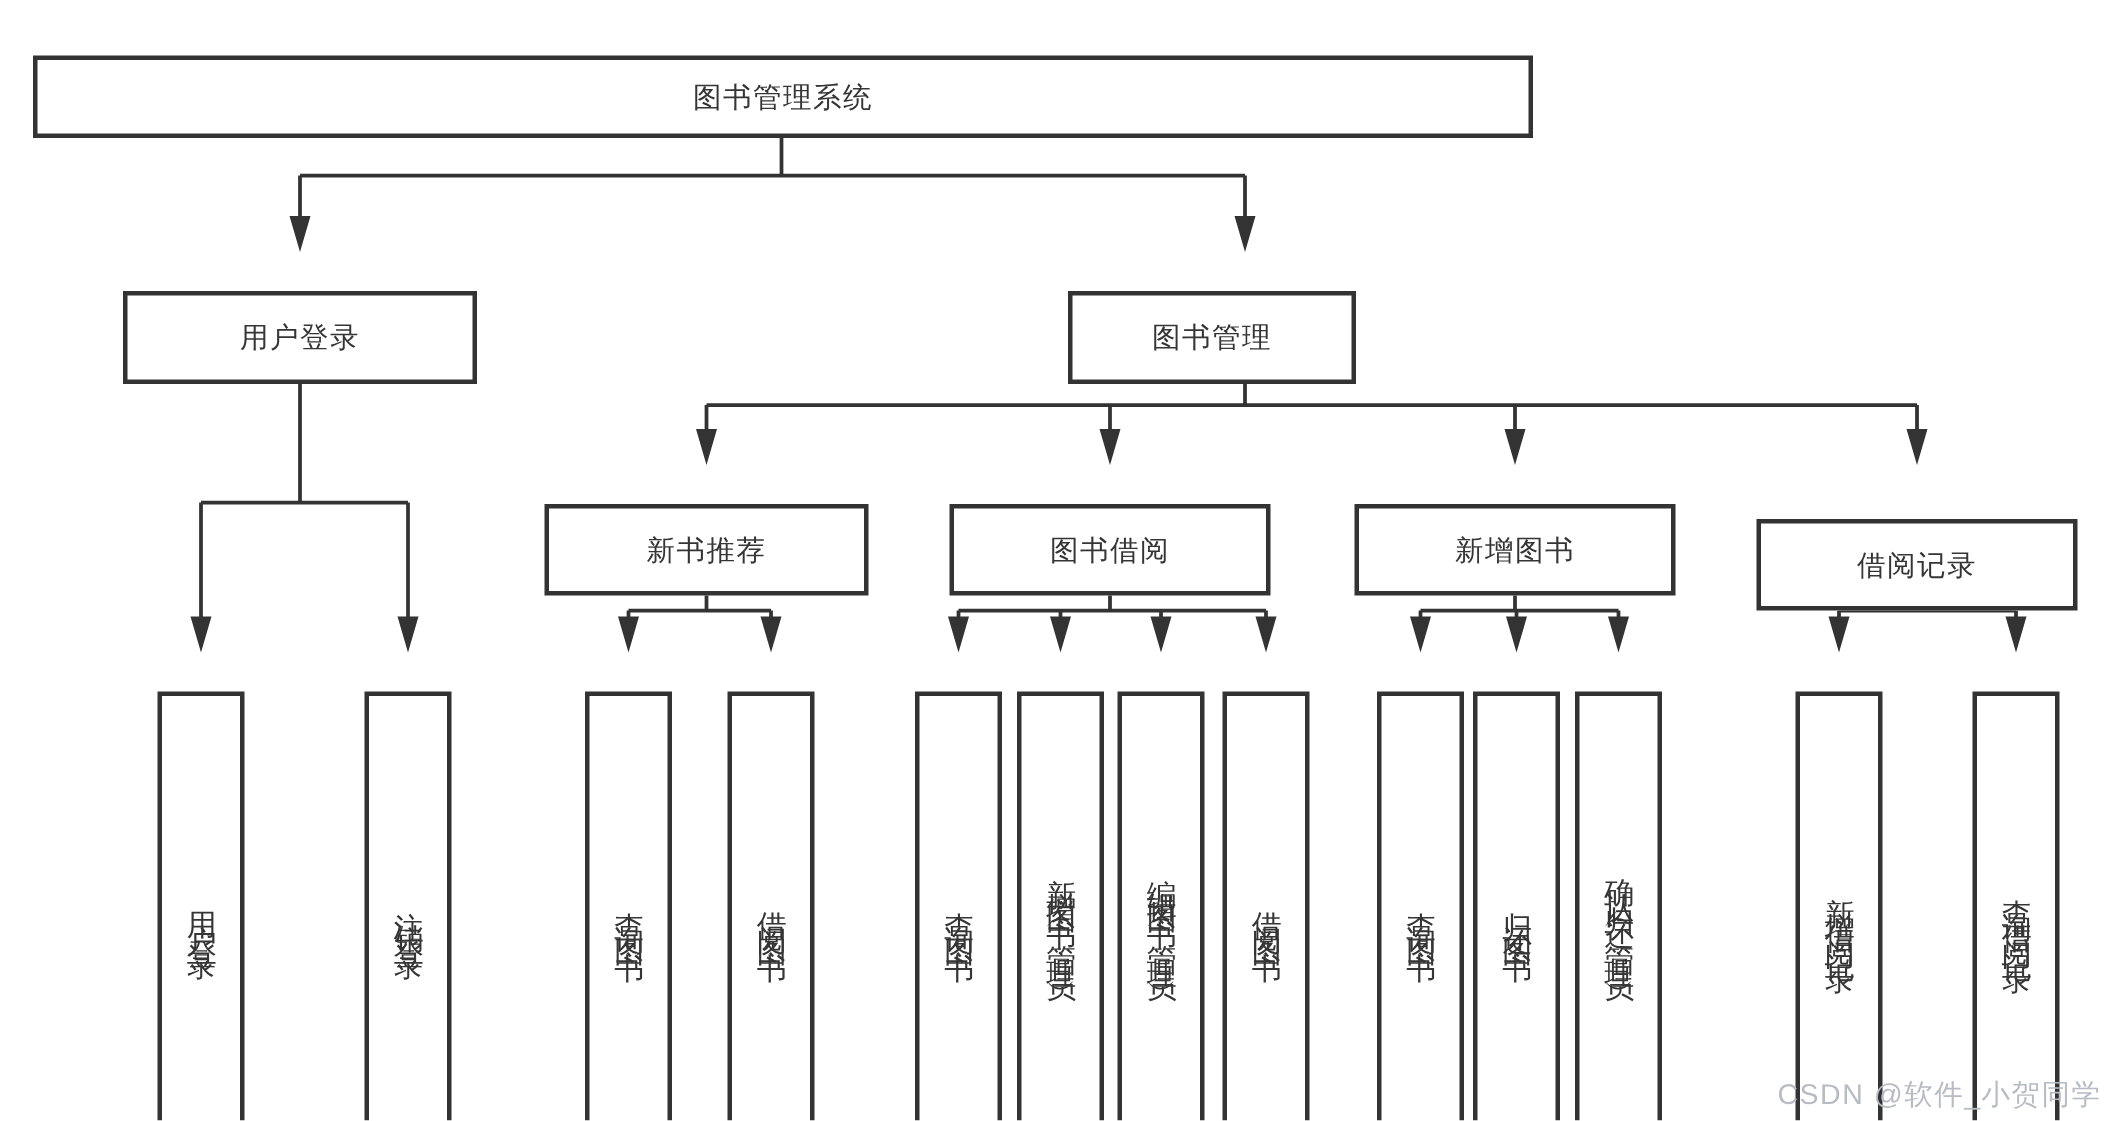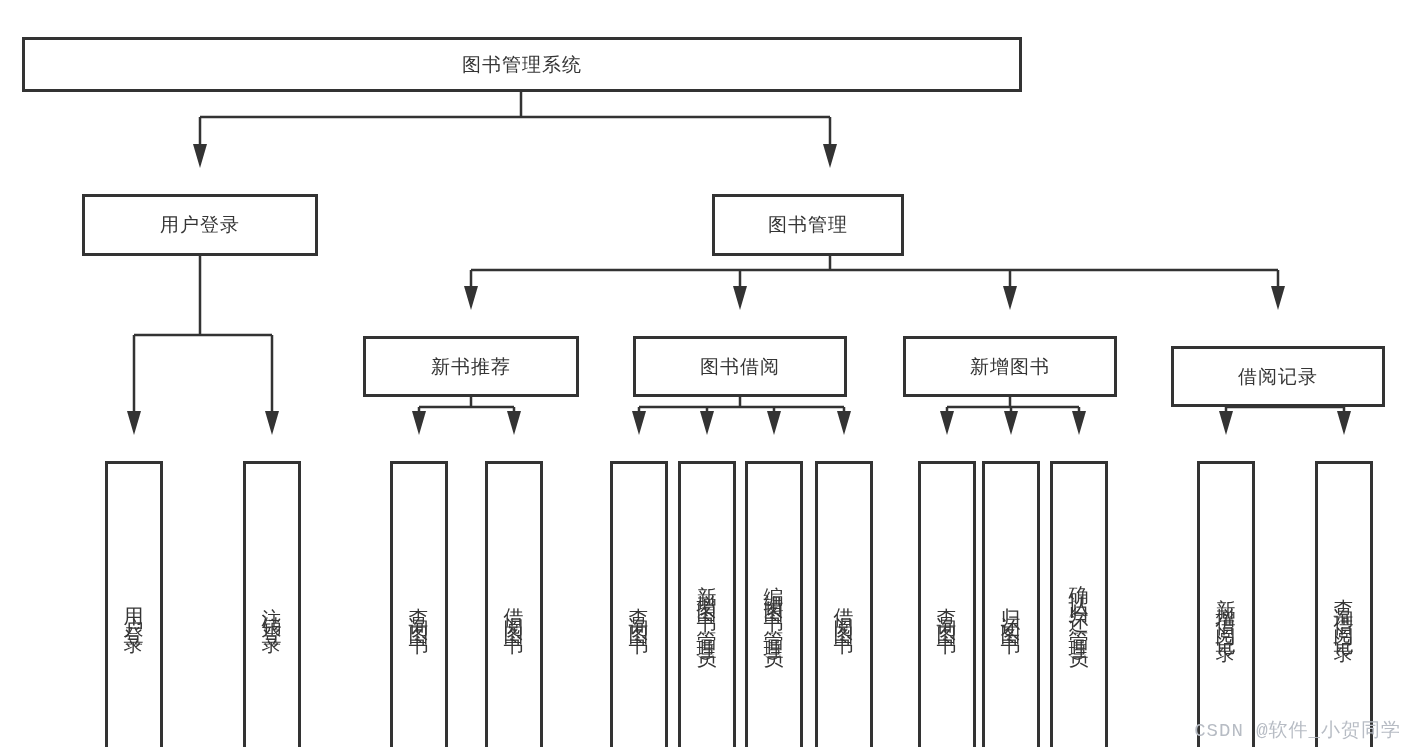--- a/index.html
+++ b/index.html
@@ -36,21 +36,20 @@
   }
   .watermark{
     position:absolute;
     right:4px;
     bottom:4px;
     z-index:3;
     font-size:19px;
     color:#b7bcc4;
     letter-spacing:1px;
     white-space:nowrap;
-    font-family:Liberation Mono, monospace;
   }
 </style>
 </head>
 <body>
 
 <div class="stage">
 
   <svg class="wires" width="1405" height="747" viewBox="0 0 1405 747">
     <g fill="none" stroke="#333333" stroke-width="2.5">
 

